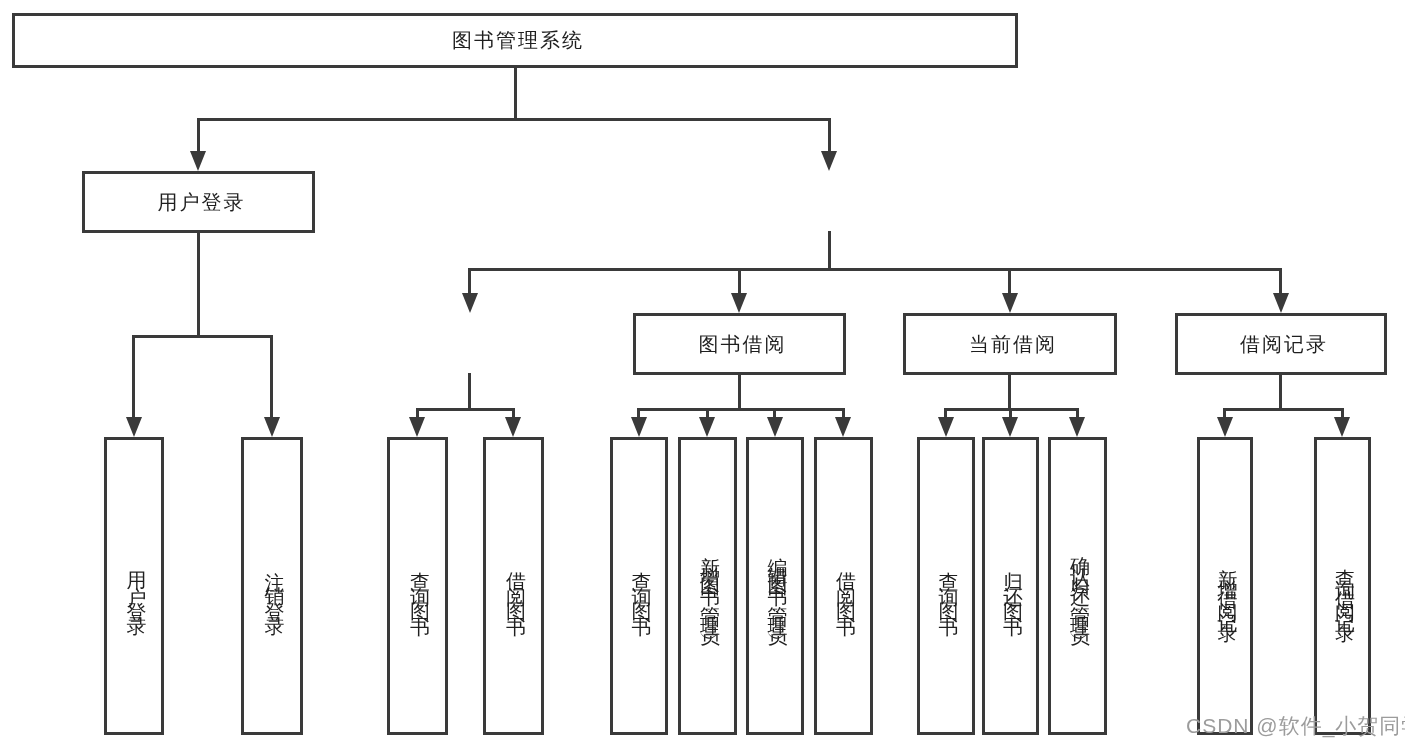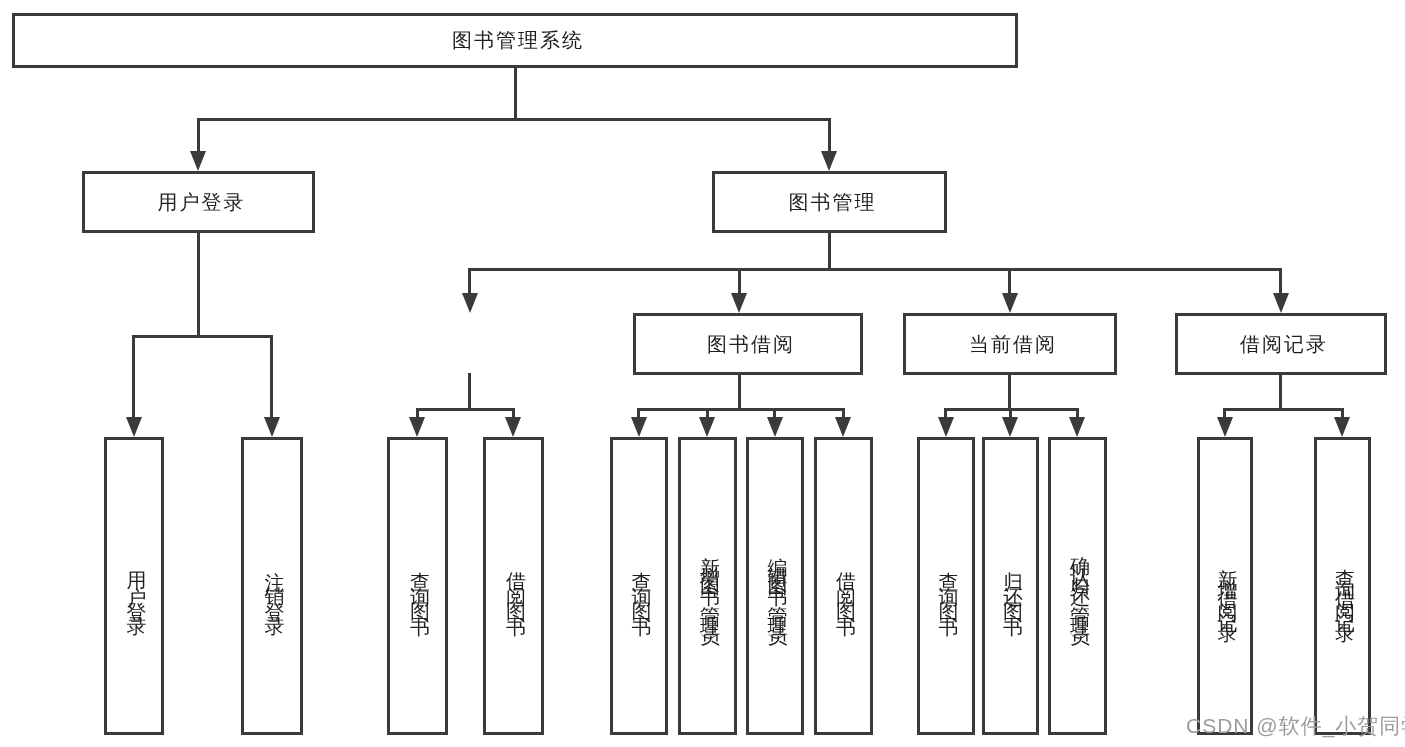--- a/index.html
+++ b/index.html
@@ -31,43 +31,40 @@
   <div class="vline" style="left:514px;top:66px;height:55px;"></div>
   <div class="hline" style="left:197px;top:118px;width:634px;"></div>
   <div class="vline" style="left:197px;top:118px;height:36px;"></div>
   <div class="arrow" style="left:190px;top:151px;"></div>
   <div class="vline" style="left:828px;top:118px;height:36px;"></div>
   <div class="arrow" style="left:821px;top:151px;"></div>
 
   <div class="box" style="left:82px;top:171px;width:233px;height:62px;">
     <span class="label">用户登录</span>
   </div>
-  <div class="box" style="left:712px;top:171px;width:235px;height:62px;">
-    <span class="label">图书管理</span>
-  </div>
 
   <div class="vline" style="left:197px;top:231px;height:107px;"></div>
   <div class="hline" style="left:132px;top:335px;width:141px;"></div>
   <div class="vline" style="left:132px;top:335px;height:85px;"></div>
   <div class="arrow" style="left:126px;top:417px;"></div>
   <div class="vline" style="left:270px;top:335px;height:85px;"></div>
   <div class="arrow" style="left:264px;top:417px;"></div>
 
   <div class="vline" style="left:828px;top:231px;height:40px;"></div>
   <div class="hline" style="left:468px;top:268px;width:814px;"></div>
   <div class="vline" style="left:468px;top:268px;height:28px;"></div>
   <div class="arrow" style="left:462px;top:293px;"></div>
   <div class="vline" style="left:738px;top:268px;height:28px;"></div>
   <div class="arrow" style="left:731px;top:293px;"></div>
   <div class="vline" style="left:1008px;top:268px;height:28px;"></div>
   <div class="arrow" style="left:1002px;top:293px;"></div>
   <div class="vline" style="left:1279px;top:268px;height:28px;"></div>
   <div class="arrow" style="left:1273px;top:293px;"></div>
 
-  <div class="box" style="left:633px;top:313px;width:230px;height:62px;">
+  <div class="box" style="left:633px;top:313px;width:213px;height:62px;">
     <span class="label">图书借阅</span>
   </div>
   <div class="box" style="left:1175px;top:313px;width:212px;height:62px;">
     <span class="label">借阅记录</span>
   </div>
   <div class="box" style="left:903px;top:313px;width:214px;height:62px;">
     <span class="label">当前借阅</span>
   </div>
 
   <div class="vline" style="left:468px;top:373px;height:38px;"></div>

